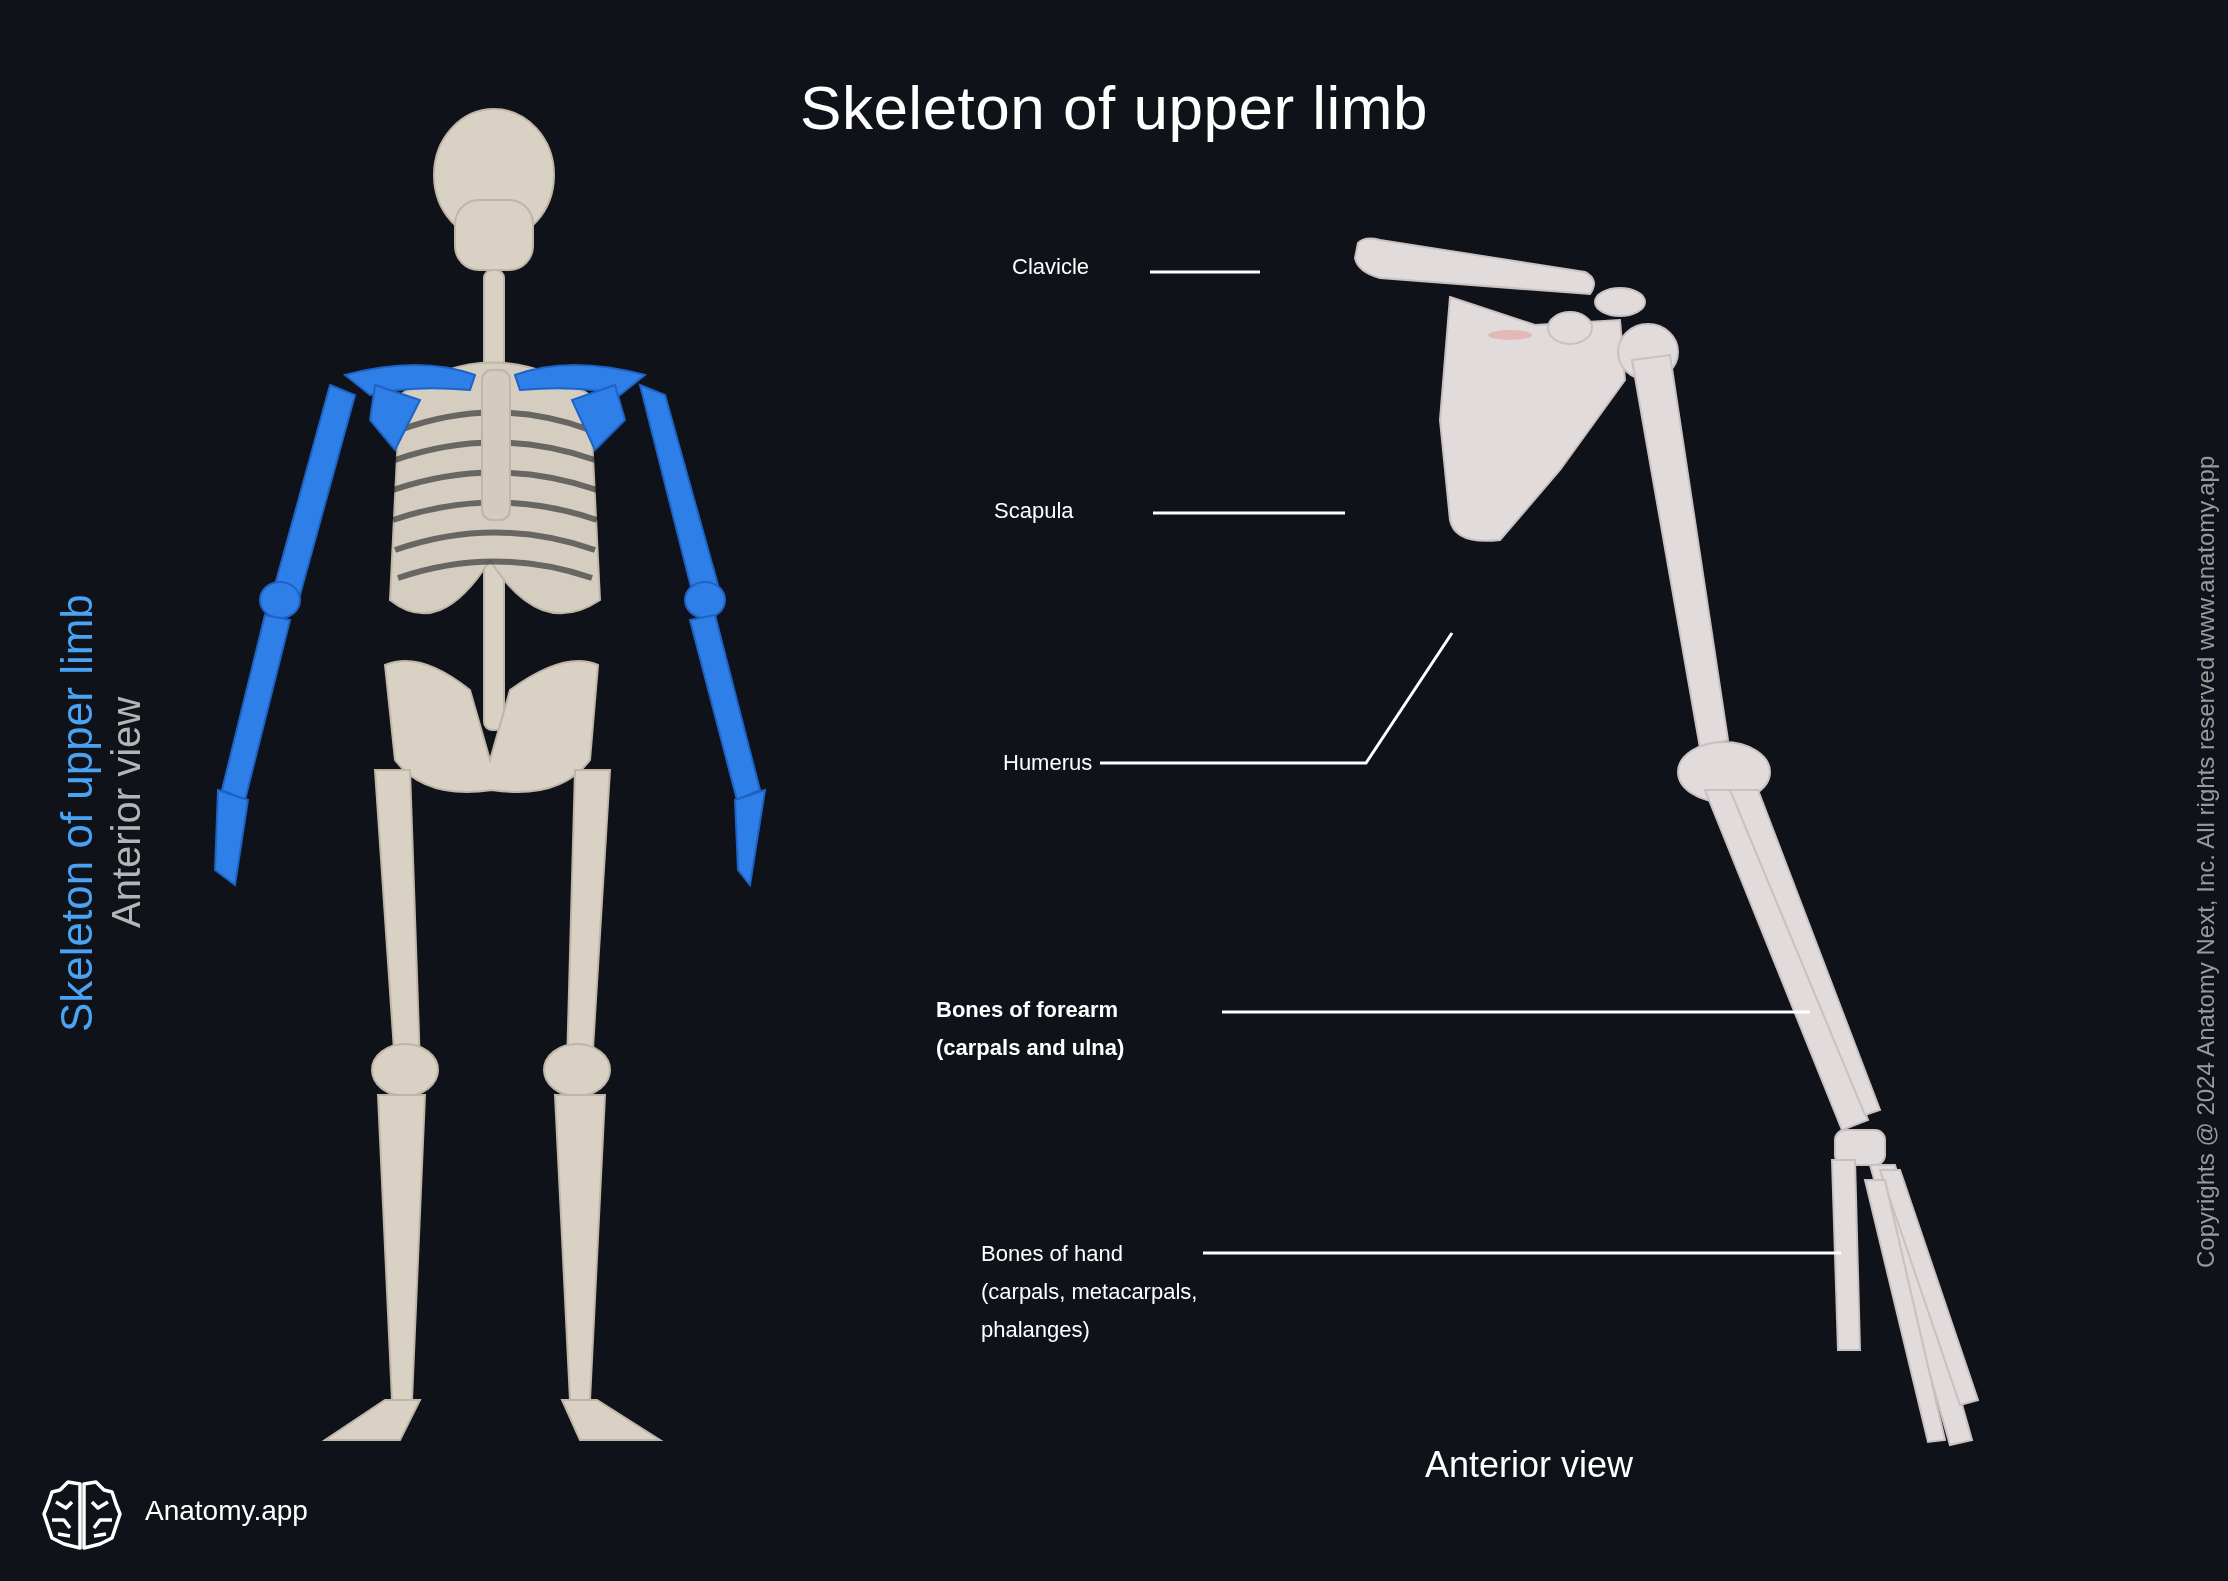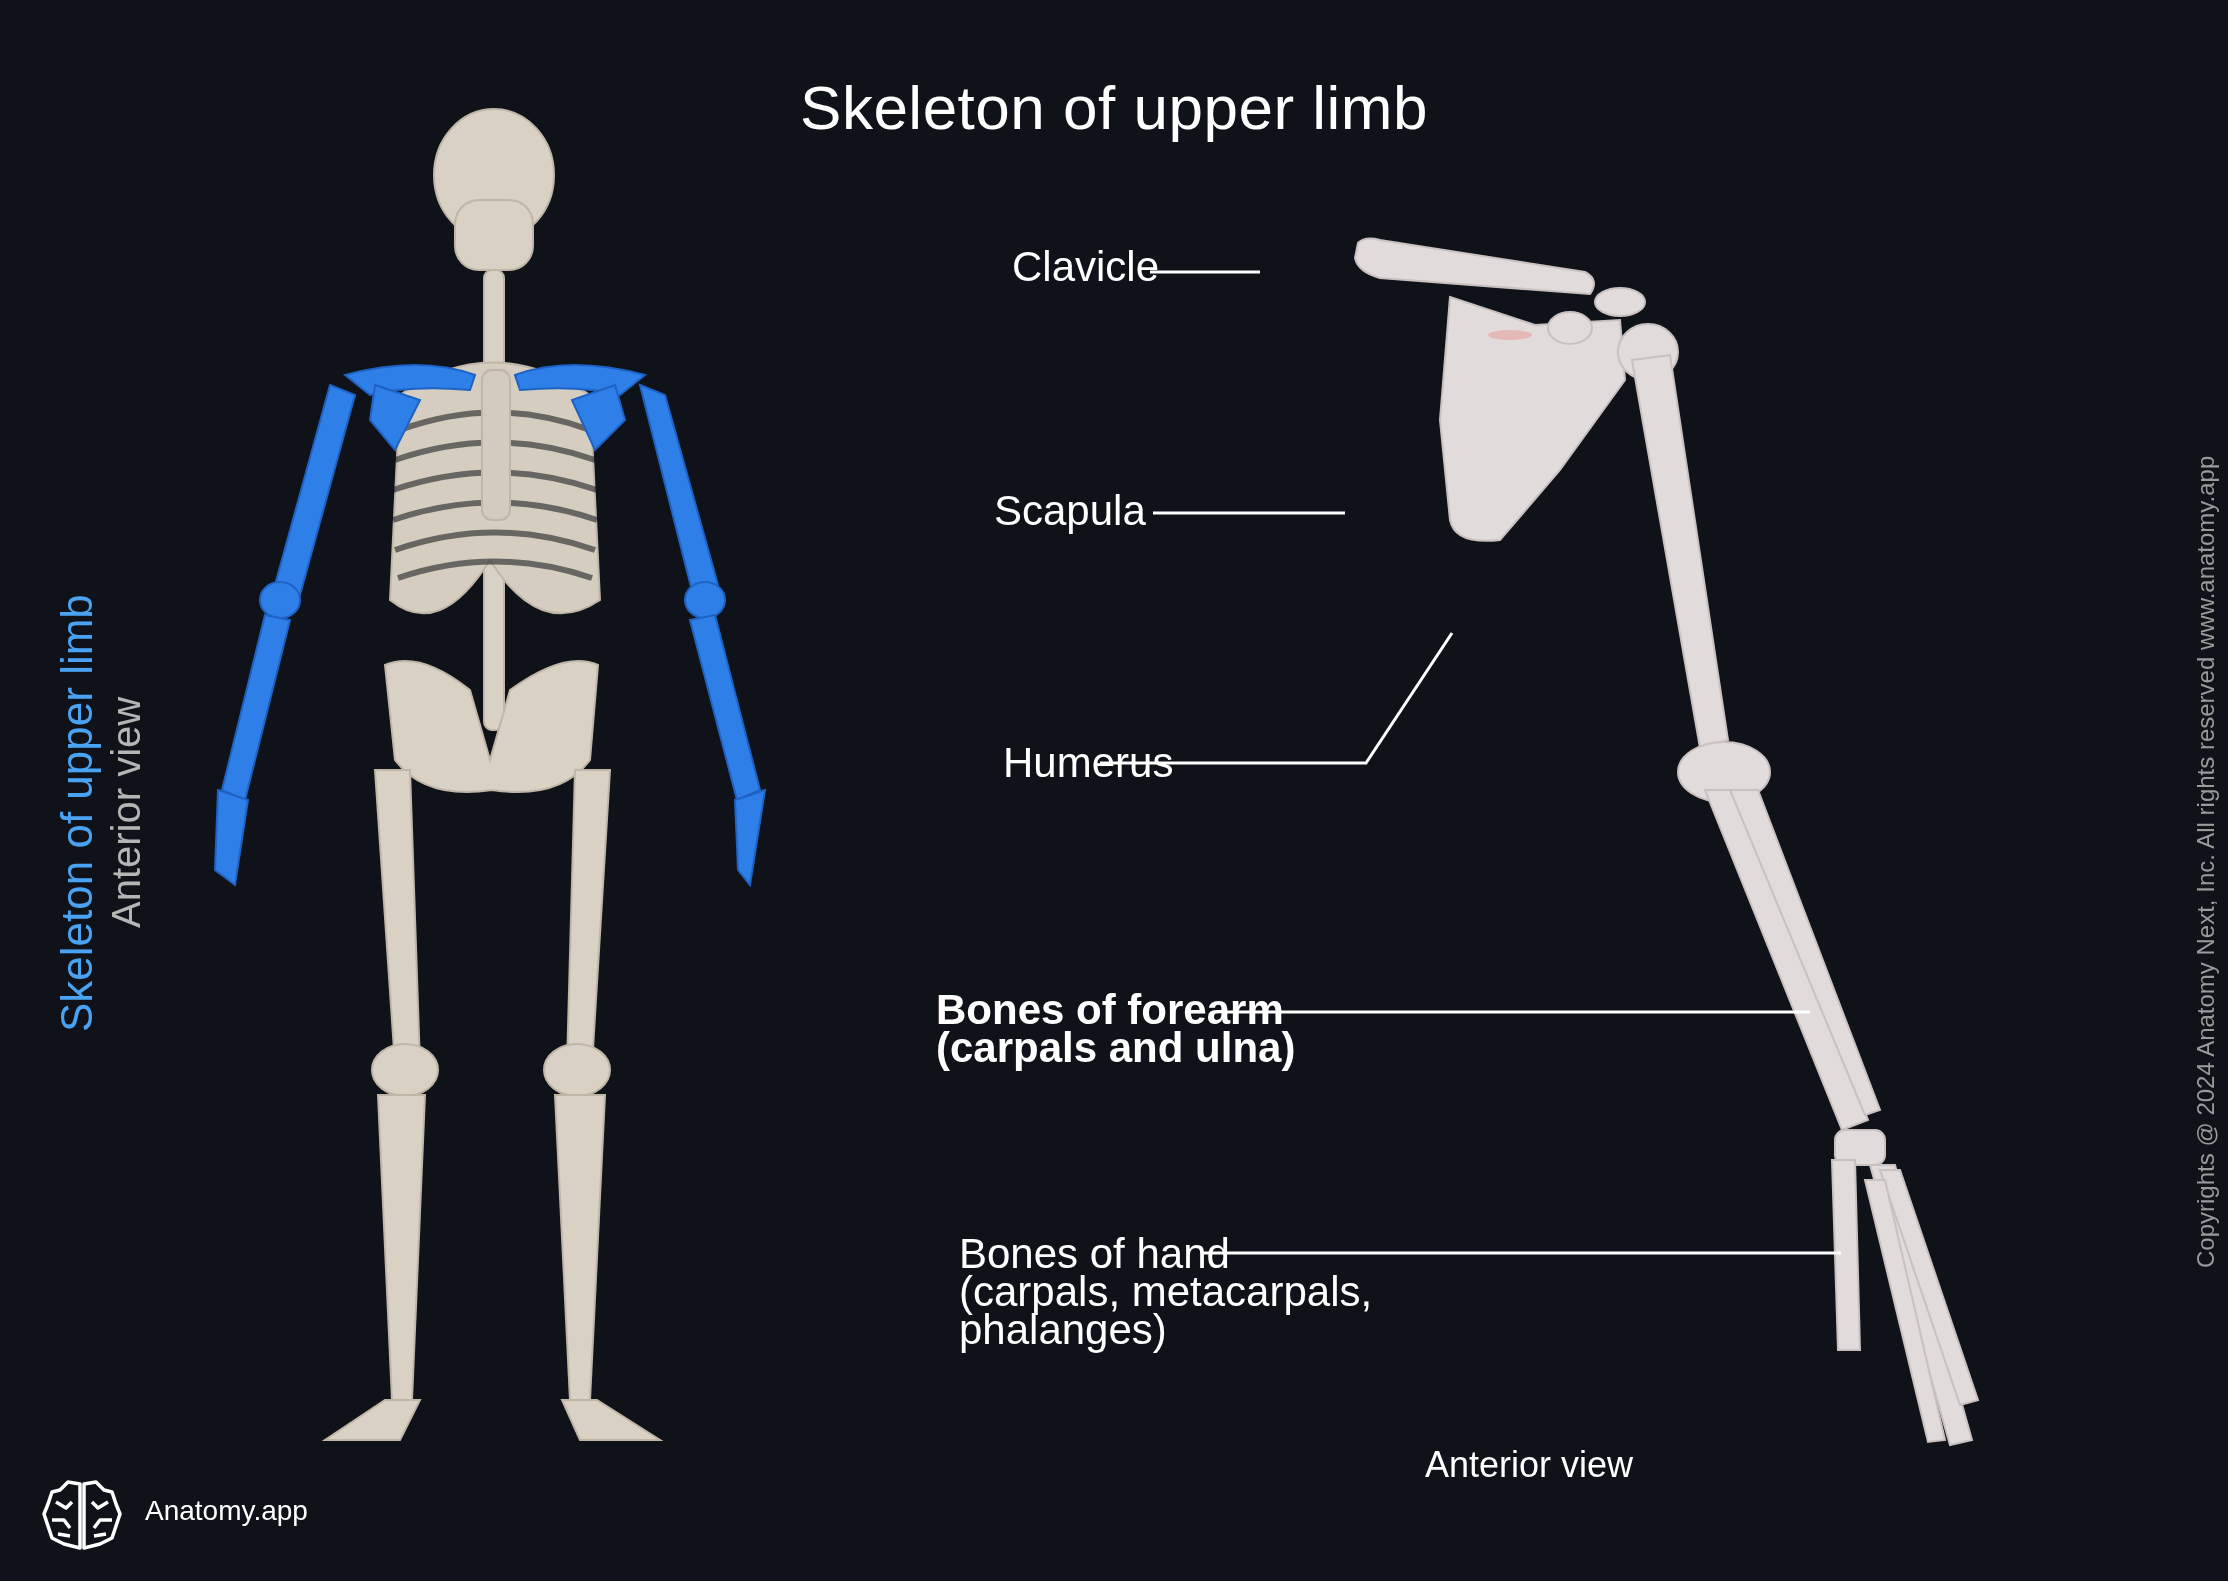--- a/index.html
+++ b/index.html
@@ -4,21 +4,21 @@
 <style>
   html, body { margin:0; padding:0; }
   body { width:2228px; height:1581px; background:#0f1218; position:relative; overflow:hidden;
          font-family:"Liberation Sans", "DejaVu Sans", sans-serif; color:#fff; }
   .abs { position:absolute; }
   .title { left:0; width:2228px; top:72px; text-align:center; font-size:62px; font-weight:500; letter-spacing:0.5px; }
   .vert { transform-origin:left top; transform:rotate(-90deg); white-space:nowrap; }
   .side-title { left:52px; top:1032px; font-size:44px; color:#4aa3f2; }
   .side-sub { left:104px; top:928px; font-size:40px; color:#b5b5b5; }
   .copyright { left:2192px; top:1268px; font-size:24px; color:#9a9a9a; }
-  .label { font-size:42px; color:#fff; line-height:38px; white-space:nowrap; }
+  .label { font-size:22px; color:#fff; line-height:38px; white-space:nowrap; }
   .bottom-view { left:1425px; top:1444px; font-size:36px; }
   .brand { left:145px; top:1495px; font-size:28px; color:#fff; }
   svg.lines { position:absolute; left:0; top:0; }
   .bone-svg { position:absolute; left:0; top:0; }
 </style>
 </head>
 <body>
 
 <div class="abs title">Skeleton of upper limb</div>
 
@@ -119,21 +119,21 @@
 <div class="abs label" style="left:994px; top:492px;">
   <div>Scapula</div>
 </div>
 <div class="abs label" style="left:1003px; top:744px;">
   <div>Humerus</div>
 </div>
 <div class="abs label" style="left:936px; top:991px;font-weight:bold;">
   <div>Bones of forearm</div>
   <div>(carpals and ulna)</div>
 </div>
-<div class="abs label" style="left:959px; top:1235px;">
+<div class="abs label" style="left:981px; top:1235px;">
   <div>Bones of hand</div>
   <div>(carpals, metacarpals,</div>
   <div>phalanges)</div>
 </div>
 
 <div class="abs bottom-view">Anterior view</div>
 
 <div class="abs" style="left:42px; top:1478px; width:80px; height:74px;">
   <svg width="80" height="74" viewBox="0 0 80 74">
     <g stroke="#ffffff" stroke-width="3.5" fill="none" stroke-linejoin="round">

